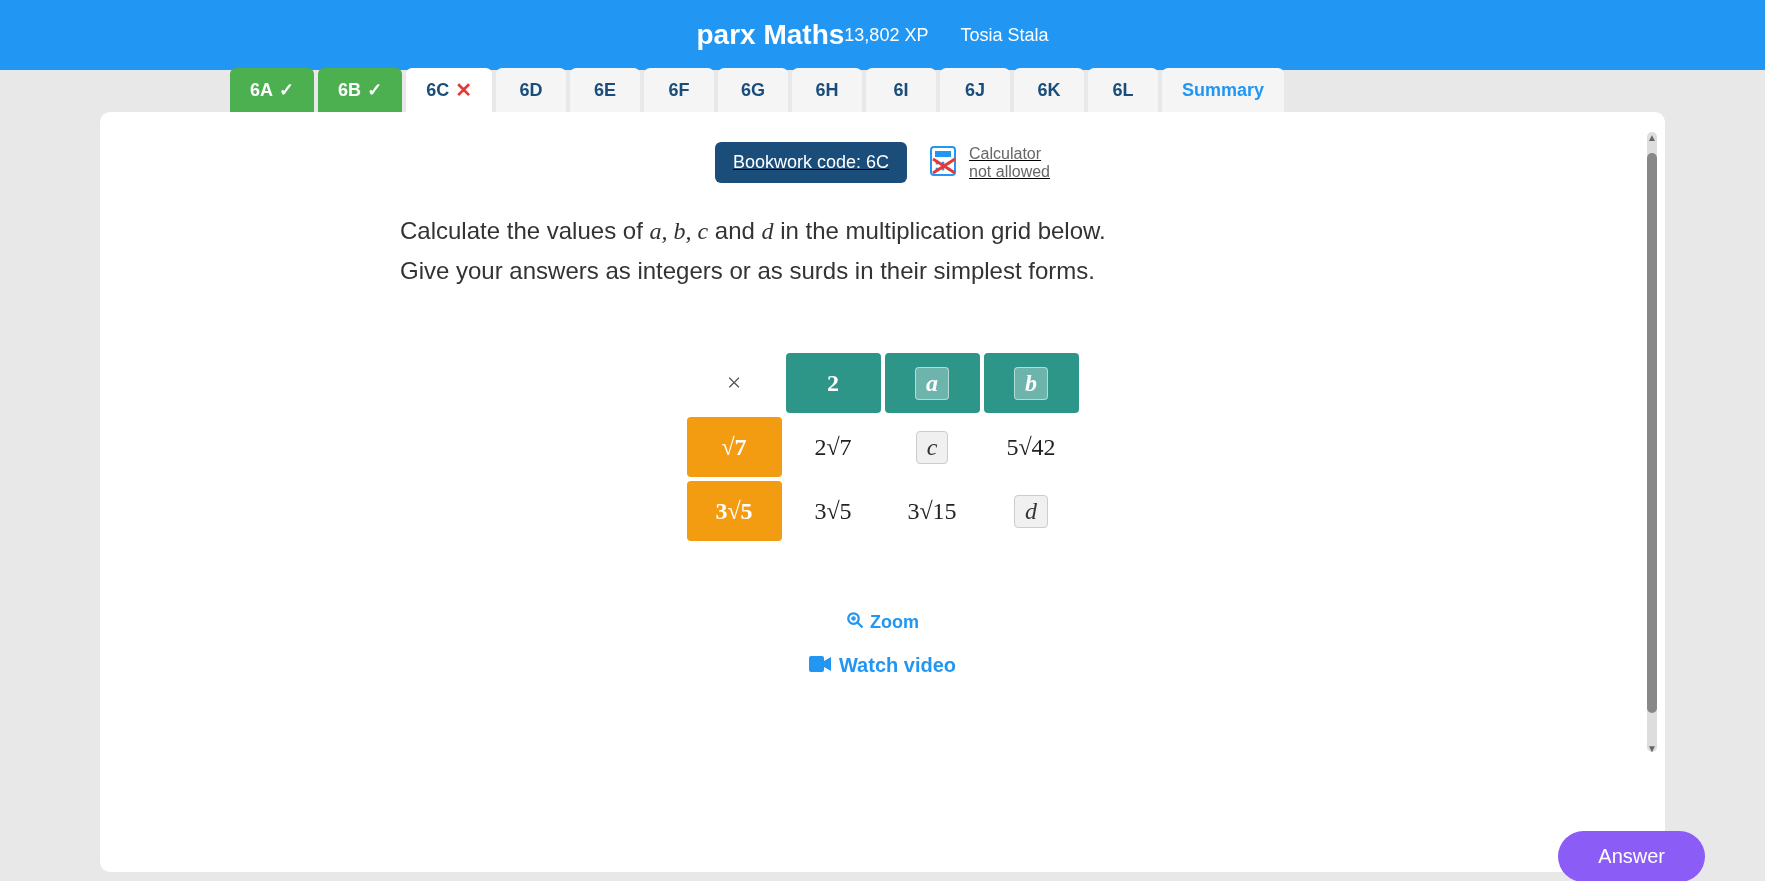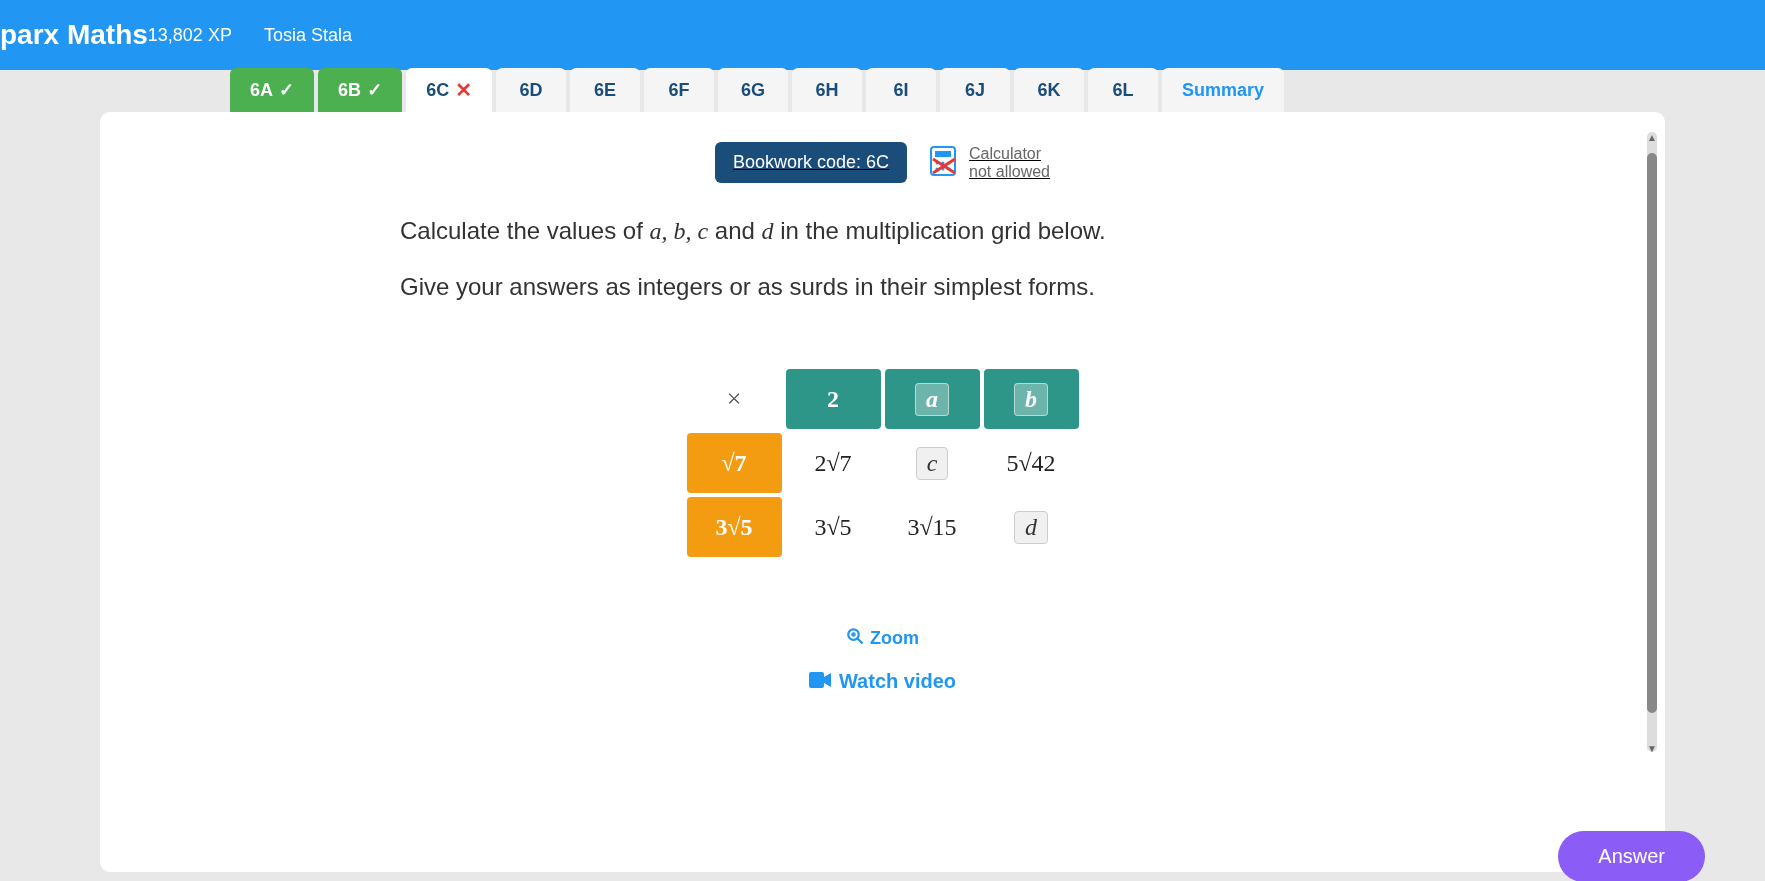--- a/index.html
+++ b/index.html
@@ -9,21 +9,21 @@
   width: 1765px;
   height: 881px;
   overflow: hidden;
 }
 .header {
   background: #2196f3;
   color: white;
   height: 70px;
   display: flex;
   align-items: center;
-  justify-content: flex-start;
+  justify-content: center;
   padding: 0 20px 0 0;
 }
 .logo {
   font-size: 28px;
   font-weight: bold;
   padding-left: 0;
 }
 .header-right {
   display: flex;
   align-items: center;
@@ -97,21 +97,21 @@
 }
 .calc-icon {
   width: 32px;
   height: 32px;
   position: relative;
 }
 .calc-icon svg { width: 100%; height: 100%; }
 .question-text {
   font-size: 24px;
   color: #333;
-  margin: 20px 0;
+  margin: 4px 0;
   text-align: left;
   padding-left: 240px;
   line-height: 1.5;
 }
 .question-text .var { font-style: italic; font-family: 'Times New Roman', serif; }
 .grid-container {
   display: flex;
   justify-content: center;
   margin-top: 60px;
 }

